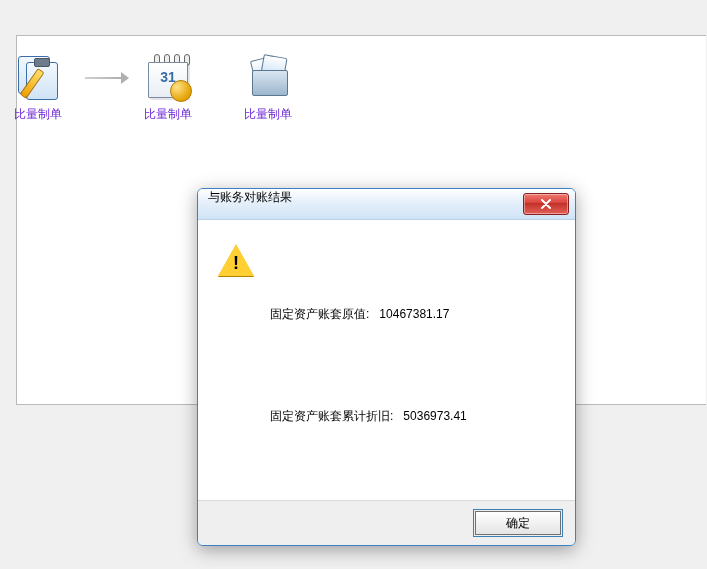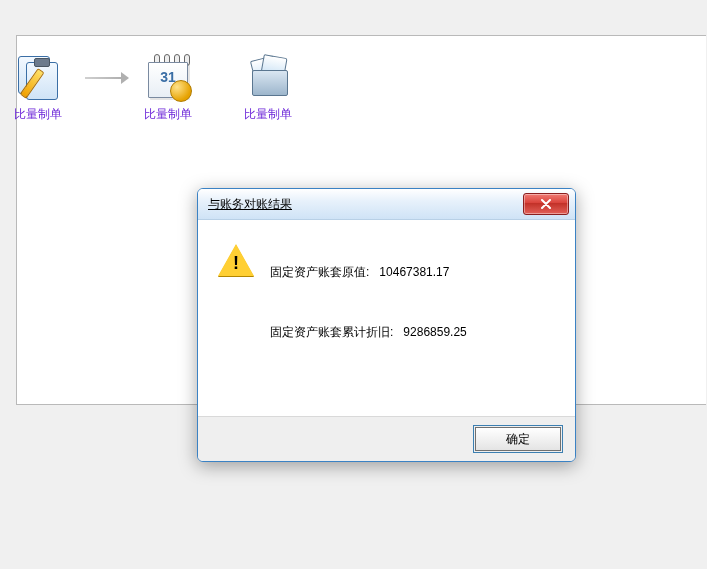--- a/index.html
+++ b/index.html
@@ -176,24 +176,23 @@
     border:1px solid #3b82c4;
     border-radius:6px;
     box-shadow:0 4px 18px rgba(0,0,0,.35);
     overflow:hidden;
   }
   .dialog .titlebar {
     height:30px;
     background:linear-gradient(#ffffff 0%, #e7f1fb 40%, #cfe3f6 100%);
     border-bottom:1px solid #b8d0e6;
     display:flex;
-    align-items:center;
+    align-items:flex-start;
     padding:0 18px 0 10px;
     position:relative;
-    text-decoration:underline;
   }
   .dialog .titlebar .title {
     font-size:12px;
     color:#000;
   }
   .close-btn {
     position:absolute;
     right:6px; top:4px;
     width:44px; height:20px;
     border:1px solid #8a1f1f;
@@ -235,21 +234,21 @@
     font-size:18px;
     line-height:18px;
     color:#000;
   }
   .msg {
     font-size:12px;
     line-height:20px;
     color:#000;
     white-space:pre;
   }
-  .msg .row { display:block; }
+  .msg .row { display:block;margin-top:42px; }
   .msg .gap { height:16px; }
   .dialog .footer {
     background:#efefef;
     border-top:1px solid #d9d9d9;
     padding:10px 14px;
     display:flex;
     justify-content:flex-end;
   }
   .ok-btn {
     min-width:86px;
@@ -333,21 +332,21 @@
 
     <div class="body">
       <div class="warn-icon">
         <div class="warn-tri">
             <div class="bang">!</div>
           </div>
       </div>
       <div class="msg">
 <span class="row"><span>固定资产账套原值:</span>   <span>10467381.17</span></span>
 <span class="gap"></span>
-<span class="row"><span>固定资产账套累计折旧:</span>   <span>9286859.25</span></span>
+<span class="row"><span>固定资产账套累计折旧:</span>   <span>5036973.41</span></span>
 <span class="gap"></span>
       </div>
     </div>
 
     <div class="footer">
       <button class="ok-btn">确定</button>
     </div>
   </div>
 
 </div>

